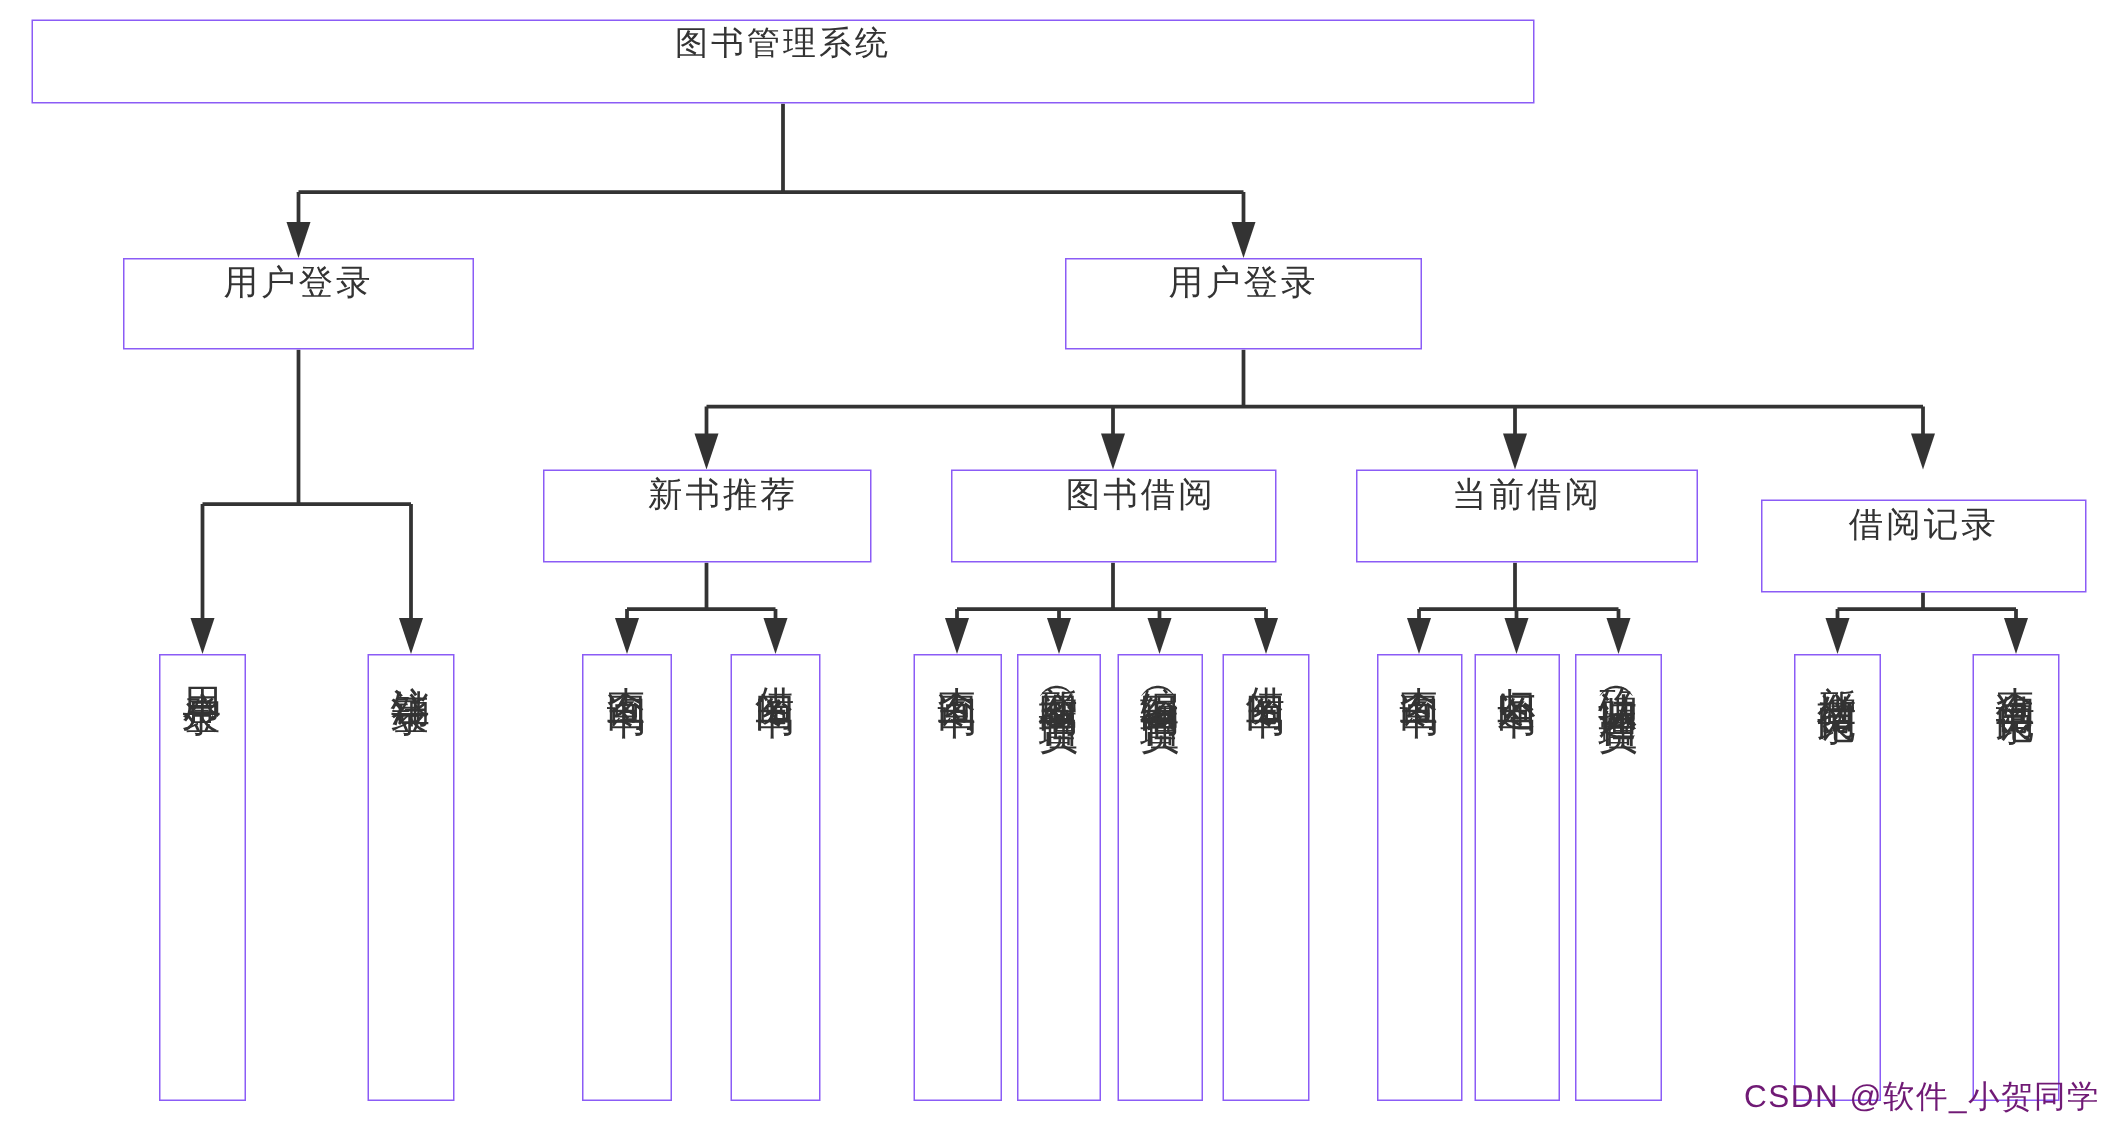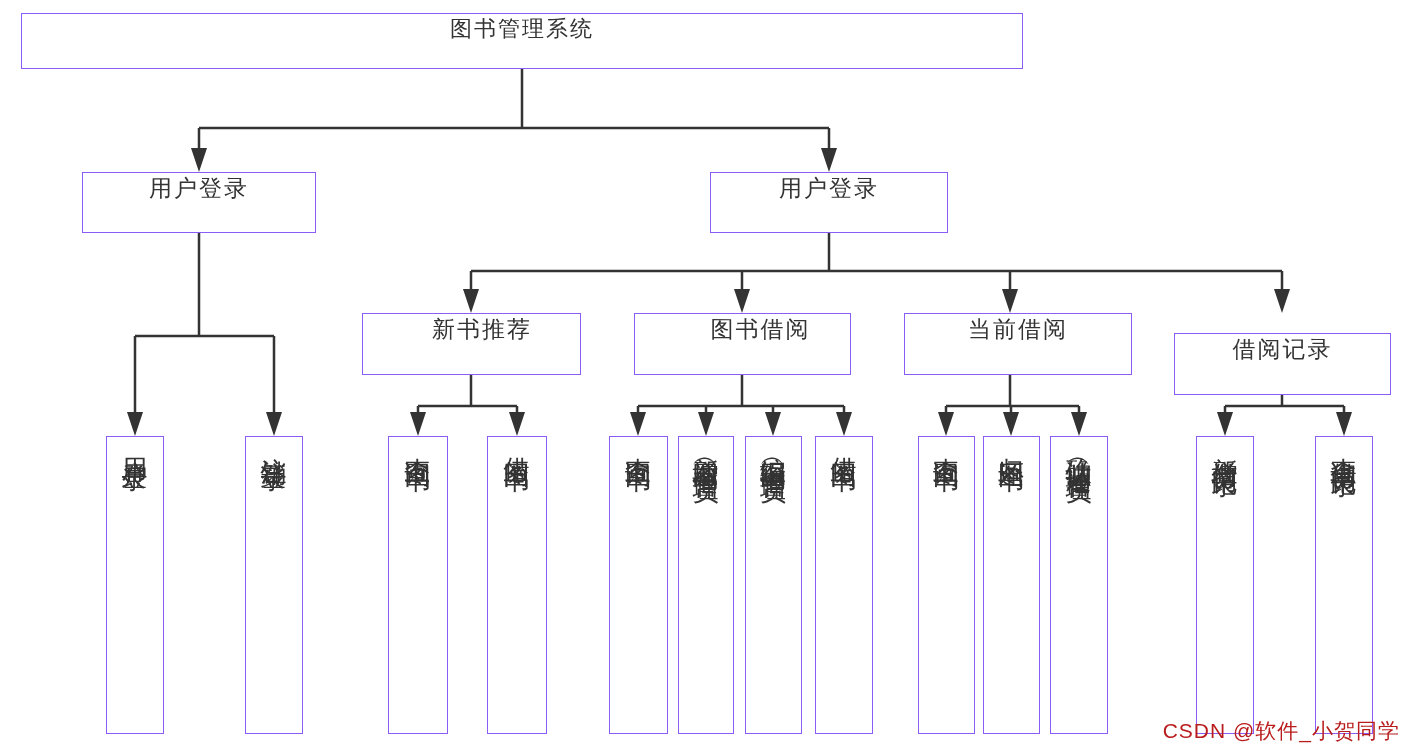--- a/index.html
+++ b/index.html
@@ -59,21 +59,21 @@
     font-size: 26px;
     letter-spacing: 3px;
     line-height: 1;
   }
   .watermark {
     position: absolute;
     right: 5px;
     bottom: 2px;
     font-size: 21px;
     letter-spacing: 1px;
-    color: #b91c1c;
+    color: #701a75;
     z-index: 5;
     white-space: nowrap;
   }
 </style>
 </head>
 <body>
 
 <div class="stage">
 
   <svg class="connectors" viewBox="0 0 1405 747">

